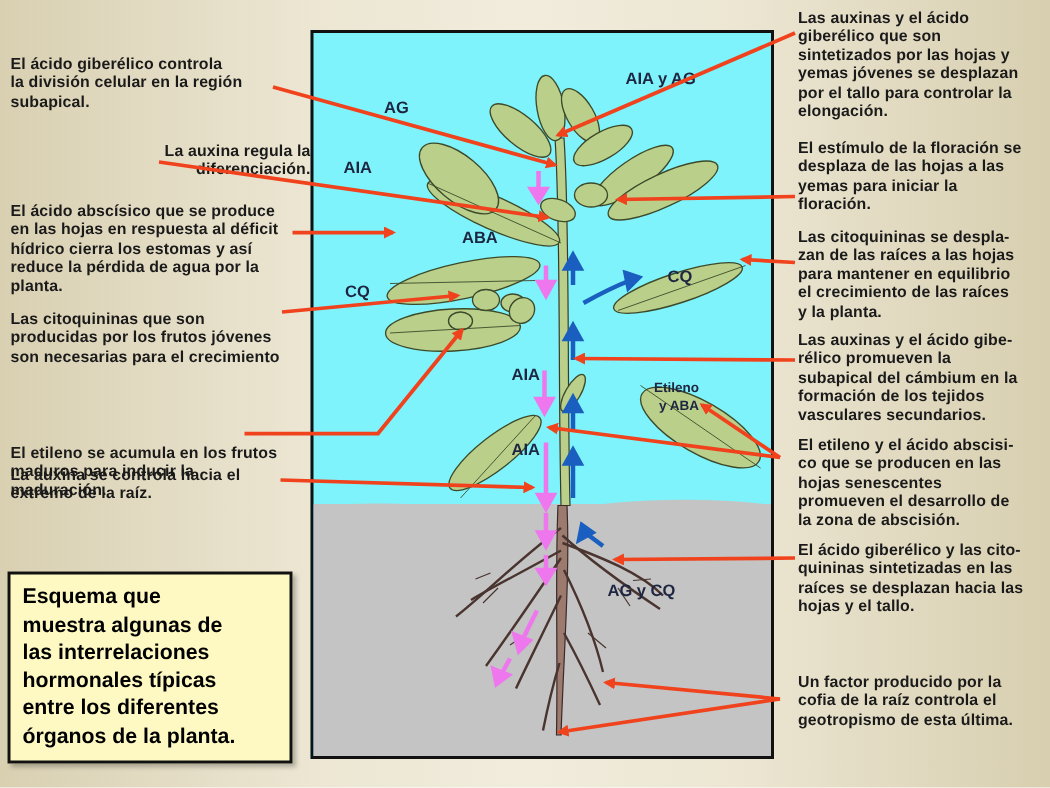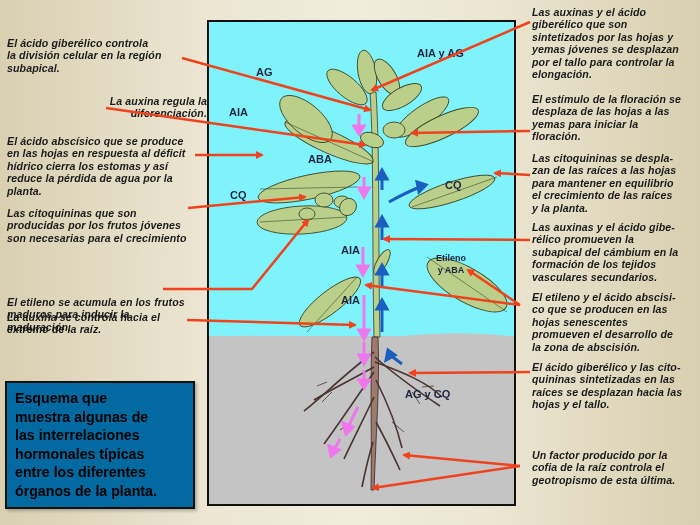--- a/index.html
+++ b/index.html
@@ -1,22 +1,22 @@
 <!DOCTYPE html>
 <html><head>
 <meta charset="utf-8">
 <style>
   html,body{margin:0;padding:0;}
   body{width:700px;height:525px;overflow:hidden;position:relative;
        background:linear-gradient(90deg,#d9d0b2 0%,#ece6d3 30%,#f1ecdc 50%,#ece6d3 70%,#d8cfb0 100%);
        font-family:"Liberation Sans",sans-serif;}
-  .note{position:absolute;font-style:italic;font-size:10.6px;line-height:12.4px;color:#1a1a1a;font-weight:bold;letter-spacing:0.1px;white-space:pre-line;}
+  .note{position:absolute;font-size:10.6px;line-height:12.4px;color:#1a1a1a;font-weight:bold;letter-spacing:0.1px;white-space:pre-line;}
   .left{left:7px;width:200px;}
   .right{left:532px;width:166px;}
-  #title-box{position:absolute;left:5px;top:381px;width:190px;height:128px;background:#0369a1;border:2px solid #111;box-sizing:border-box;
+  #title-box{position:absolute;left:5px;top:381px;width:190px;height:128px;background:#fef9c3;border:2px solid #111;box-sizing:border-box;
     padding:6px 6px 0 8px;font-weight:bold;font-size:14.2px;line-height:18.6px;color:#000;white-space:pre-line;box-shadow:2px 2px 3px rgba(0,0,0,0.25);}
   #frame{position:absolute;left:207px;top:20px;width:309px;height:486px;border:2px solid #111;box-sizing:border-box;overflow:hidden;background:#7ef3fb;}
   #soil{position:absolute;left:0;top:314px;width:100%;height:200px;background:#c4c4c4;}
   #art{position:absolute;left:0;top:0;}
   .lbl{position:absolute;font-weight:bold;font-size:11px;color:#1d2540;font-family:"Liberation Sans",sans-serif;}
   #overlay{position:absolute;left:0;top:0;pointer-events:none;}
 </style>
 </head>
 <body>
 
@@ -177,21 +177,21 @@
   </svg>
 
   <div class="lbl" style="left:208px;top:25px;">AIA y AG</div>
   <div class="lbl" style="left:47px;top:44px;">AG</div>
   <div class="lbl" style="left:20px;top:84px;">AIA</div>
   <div class="lbl" style="left:62px;top:131px;margin-left:37px;">ABA</div>
   <div class="lbl" style="left:21px;top:167px;">CQ</div>
   <div class="lbl" style="left:236px;top:157px;">CQ</div>
   <div class="lbl" style="left:132px;top:222px;">AIA</div>
   <div class="lbl" style="left:132px;top:272px;">AIA</div>
-  <div class="lbl" style="left:227px;top:230px;font-size:9px;line-height:12px;text-align:center;white-space:pre-line;">Etileno
+  <div class="lbl" style="left:227px;top:230px;font-size:9px;line-height:12px;text-align:right;white-space:pre-line;">Etileno
 y ABA</div>
   <div class="lbl" style="left:196px;top:326px;margin-top:40px;">AG y CQ</div>
 </div>
 
 <svg id="overlay" width="700" height="525" viewBox="0 0 700 525">
   <defs>
     <marker id="ah" markerWidth="8" markerHeight="8" refX="6" refY="4" orient="auto" markerUnits="userSpaceOnUse">
       <polygon points="0,0 8,4 0,8" fill="#f0421c"></polygon>
     </marker>
   </defs>

